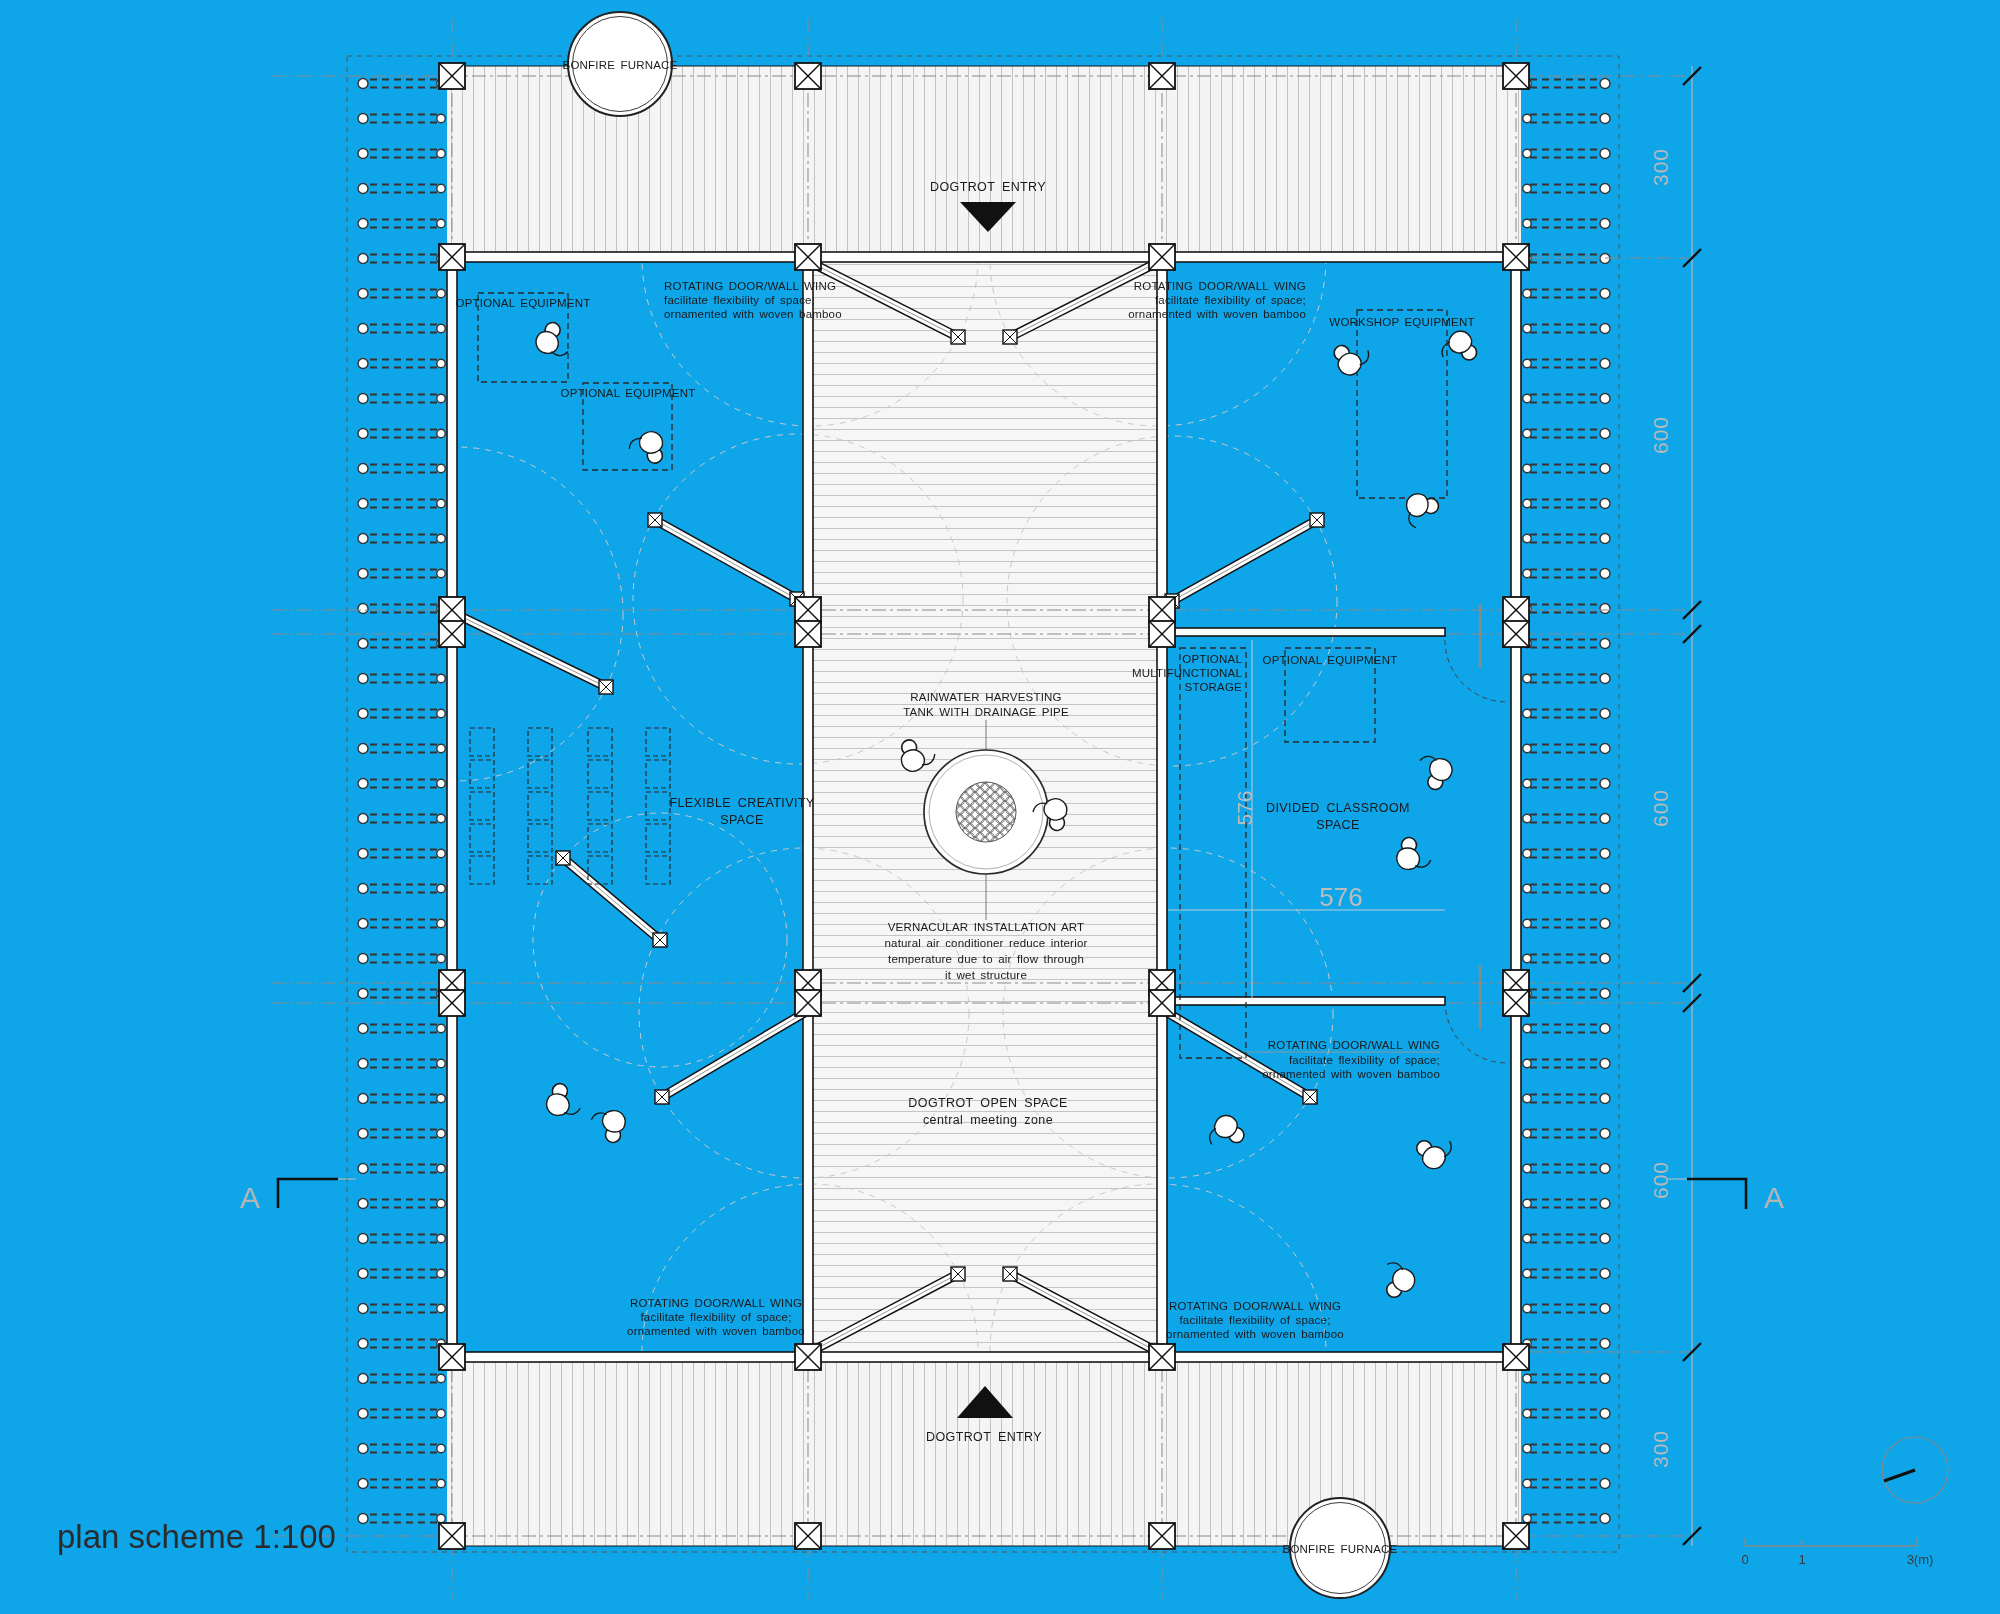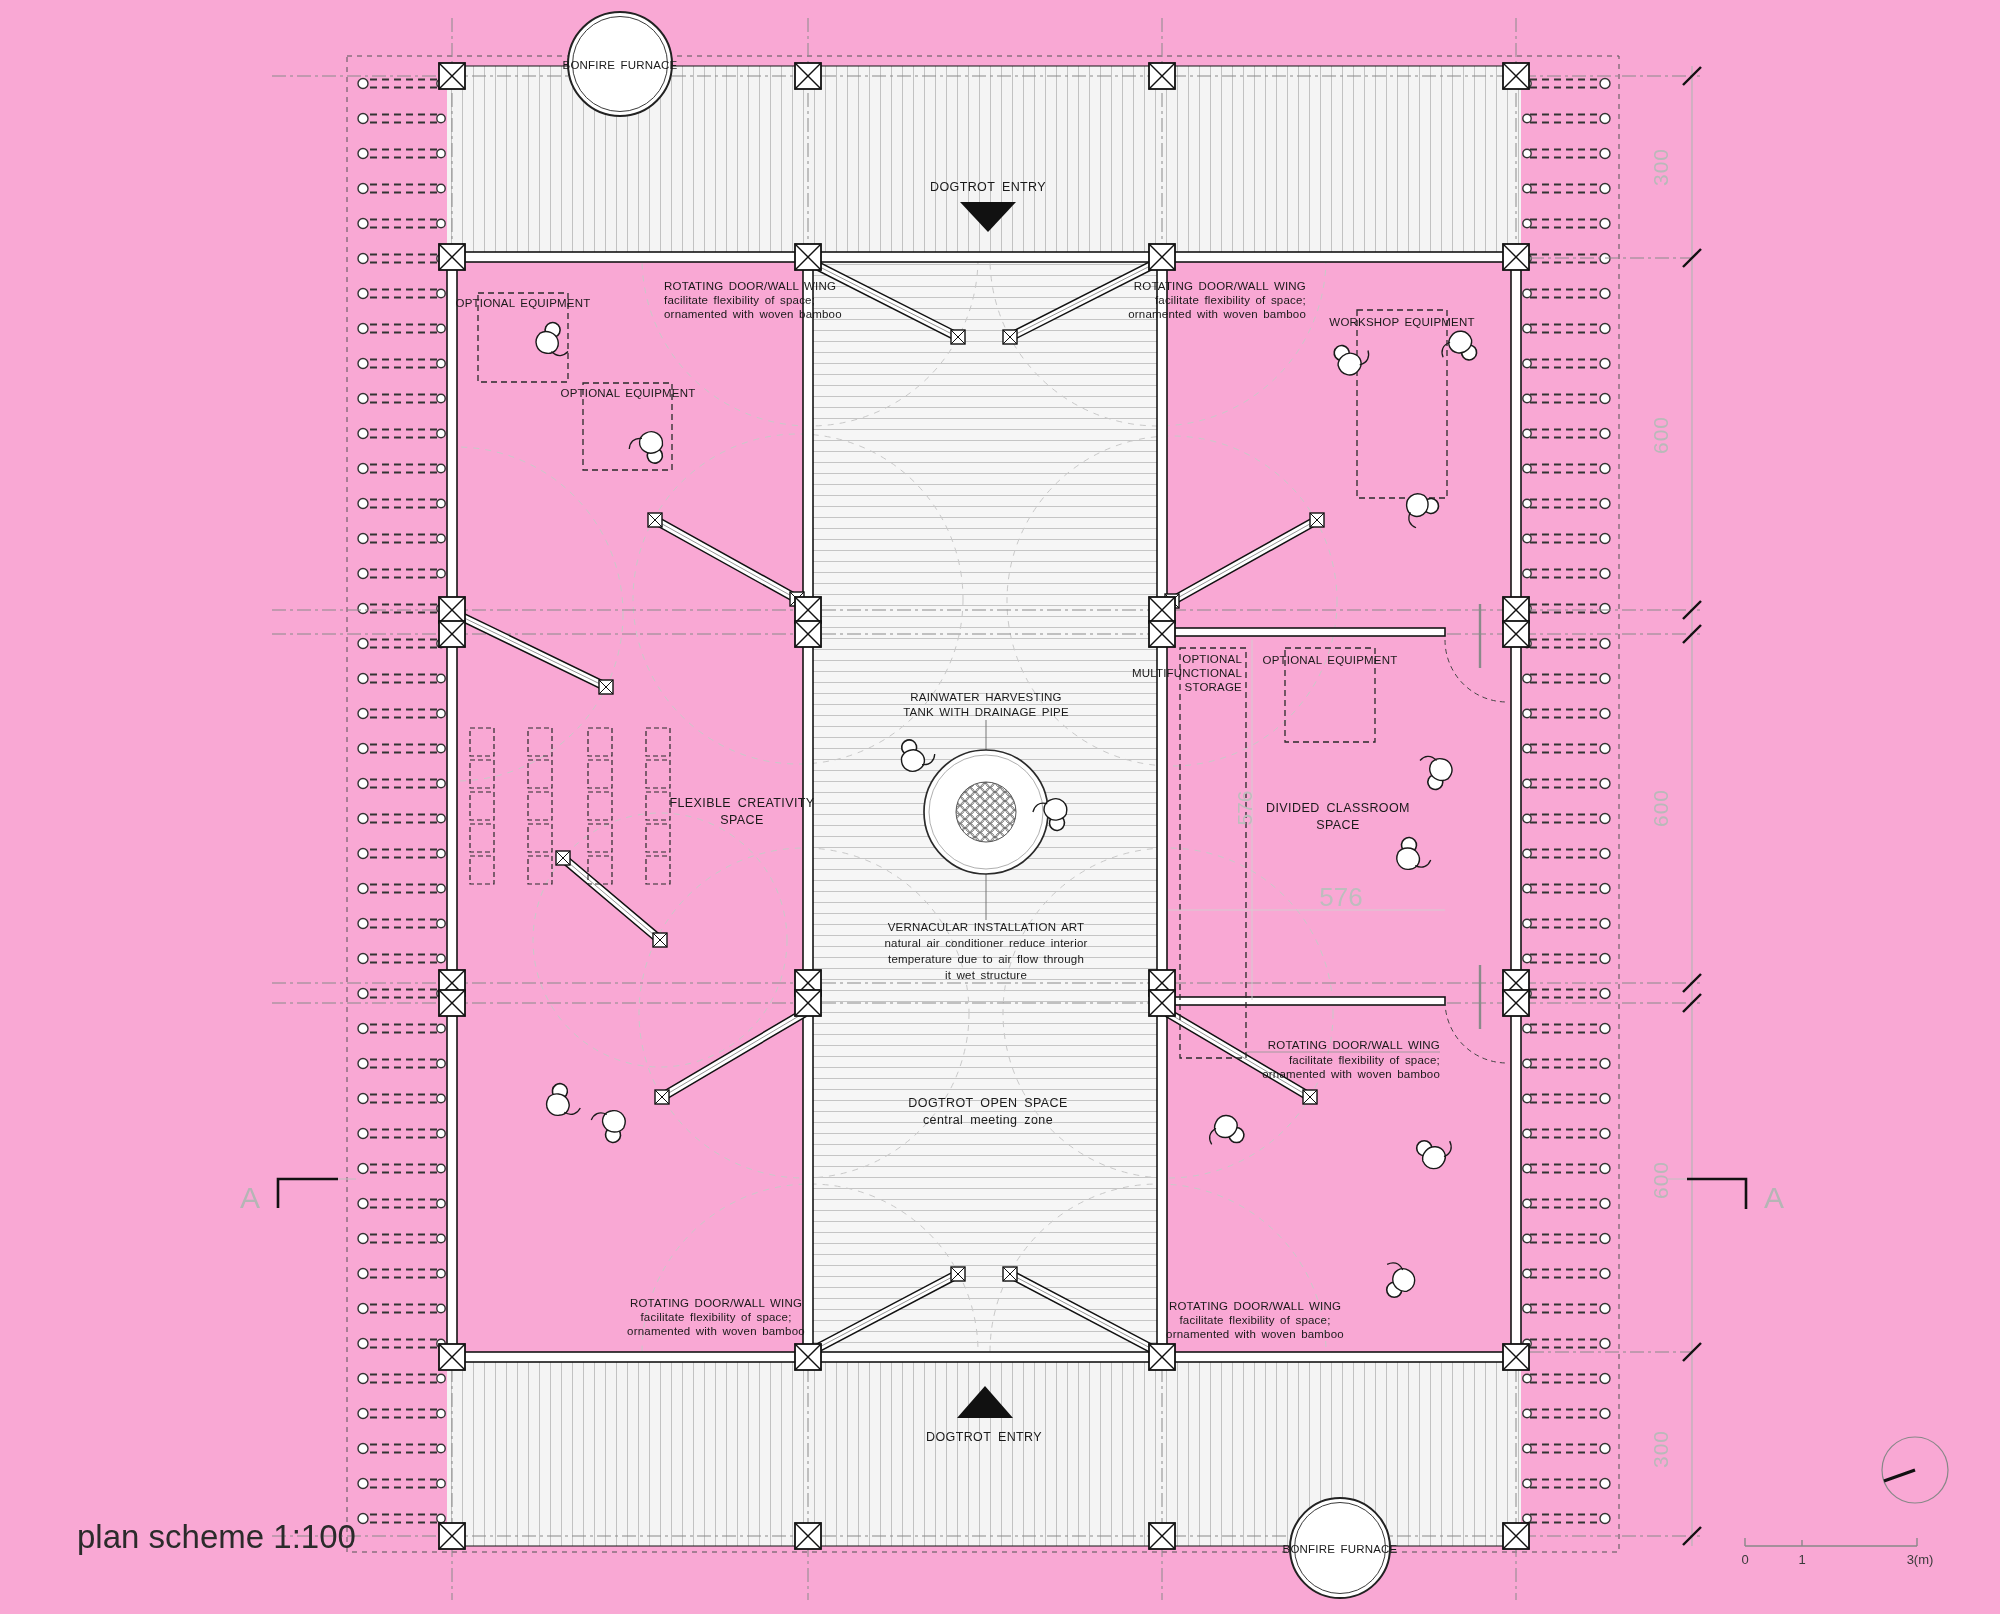--- a/index.html
+++ b/index.html
@@ -1,16 +1,16 @@
 <!DOCTYPE html>
 <html><head>
 <meta charset="utf-8">
 <style>
   html,body{margin:0;padding:0;background:#fff;}
-  #stage{position:relative;width:2000px;height:1614px;background:#f9a8d4;overflow:hidden;
+  #stage{position:relative;width:2000px;height:1614px;background:#0ea5e9;overflow:hidden;
          font-family:"Liberation Sans",sans-serif;}
   svg{position:absolute;left:0;top:0;}
   
   text{font-family:"Liberation Sans",sans-serif;fill:#1a1a1a;}
   .lbl{font-size:12.5px;letter-spacing:.4px;word-spacing:3px;text-anchor:middle;}
   .lbl-s{font-size:11.5px;letter-spacing:.2px;word-spacing:2px;text-anchor:middle;}
   .start{text-anchor:start;} .end{text-anchor:end;}
   .dimtxt{font-size:21px;fill:#b9b9b9;letter-spacing:1px;text-anchor:middle;}
   .dim576v{font-size:21px;fill:#bdbdbd;text-anchor:middle;}
   .dim576h{font-size:26px;fill:#bdbdbd;text-anchor:middle;}
@@ -18,21 +18,21 @@
   .sectA{font-size:30px;fill:#b5b5b5;text-anchor:middle;}
   .wall{fill:#ffffff;stroke:#141414;stroke-width:1.6;}
   .thin{stroke:#141414;stroke-width:1.2;fill:none;}
   .grid{stroke:#8a8a8a;stroke-width:1;stroke-dasharray:14 4 3 4;fill:none;}
   .arc{stroke:#c9c9c9;stroke-width:1;stroke-dasharray:6 6;fill:none;}
   .tb{width:24px;height:28px;fill:none;stroke:#2a2a2a;stroke-width:1.2;stroke-dasharray:5 3;}
   .dashbox{fill:none;stroke:#2a2a2a;stroke-width:1.3;stroke-dasharray:6 4;}
   .tick{stroke:#111;stroke-width:2.4;}
   .leader{stroke:#999;stroke-width:.9;fill:none;}
   #title{position:absolute;left:57px;top:1518px;font-size:33px;color:#2b2b2b;
-         font-family:"Liberation Sans",sans-serif;margin-left:20px;}
+         font-family:"Liberation Sans",sans-serif;}
 </style>
 </head>
 <body>
 
 <div id="stage">
 <svg width="2000" height="1614" viewBox="0 0 2000 1614">
 <defs>
   <pattern id="deckHatch" width="11" height="12" patternUnits="userSpaceOnUse">
     <rect width="11" height="12" fill="#f4f4f4"></rect>
     <line x1="0.5" y1="0" x2="0.5" y2="12" stroke="#c2c2c2" stroke-width="1"></line>

